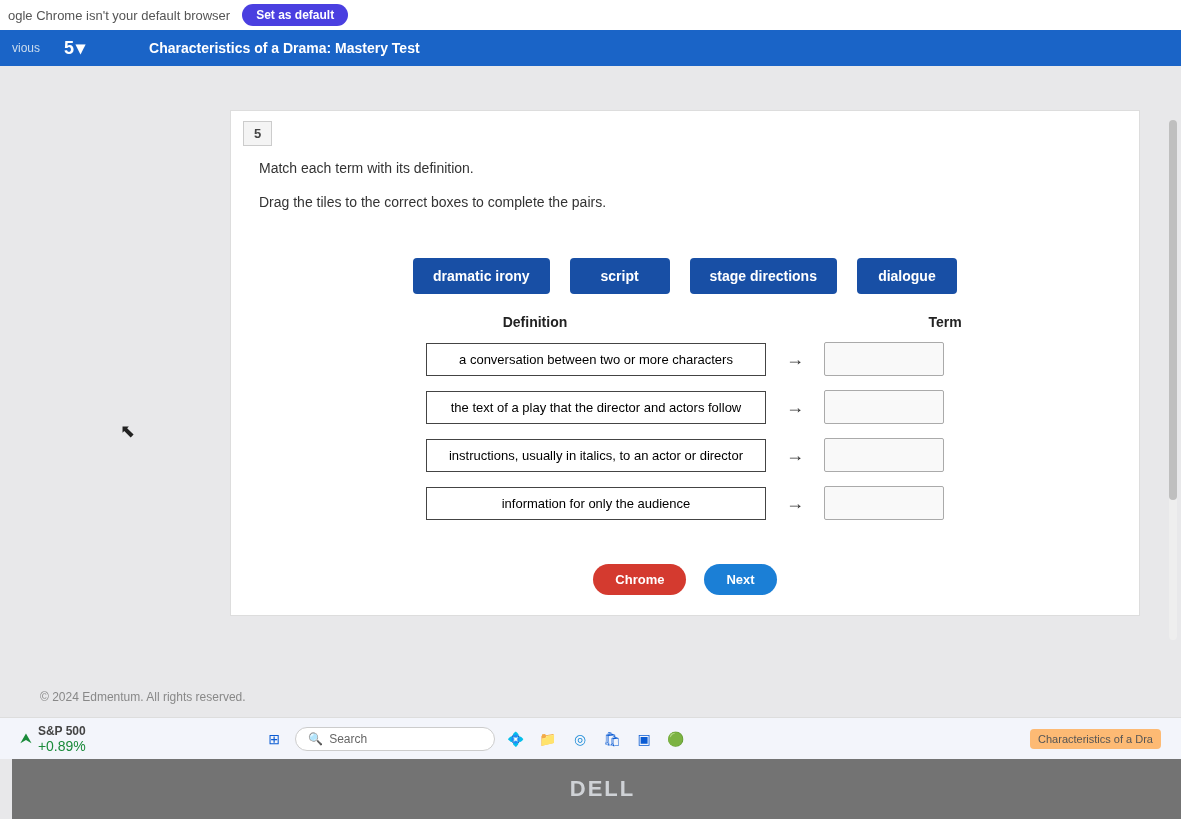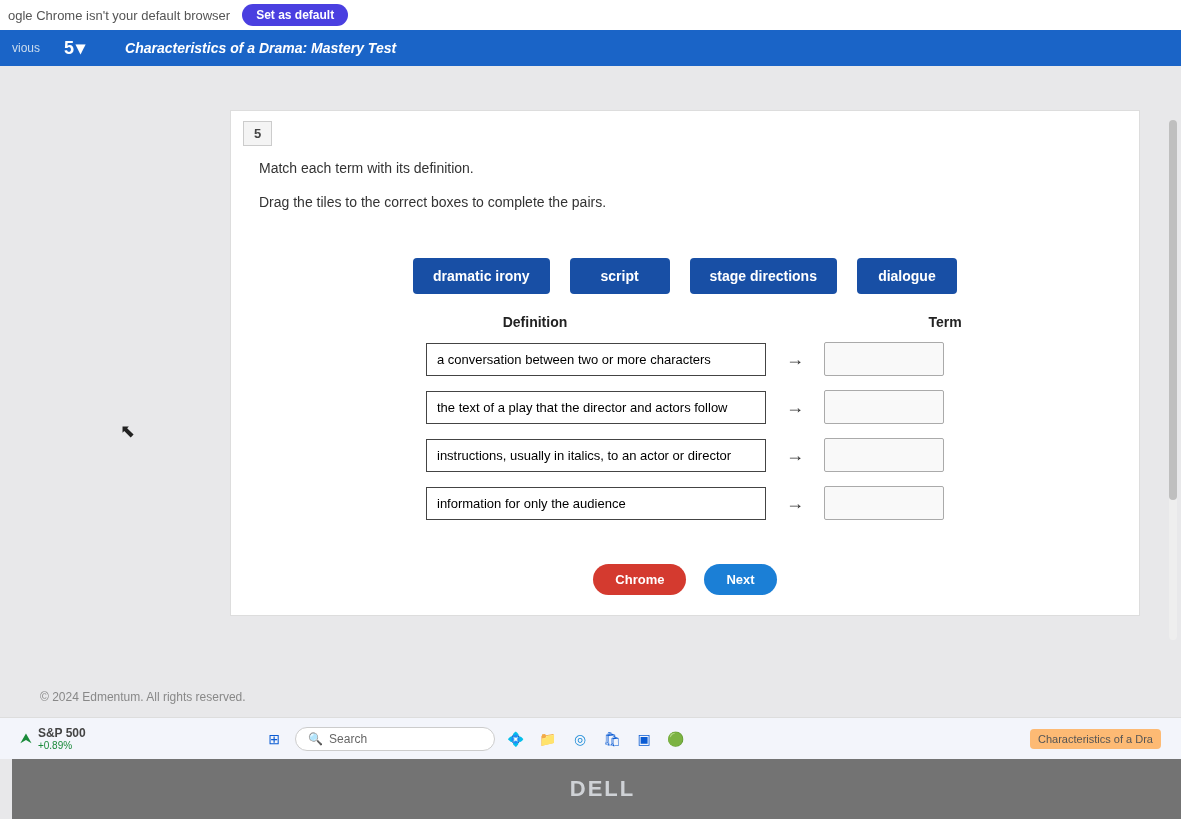--- a/index.html
+++ b/index.html
@@ -6,38 +6,38 @@
   body { background: #e8e8ea; width: 1181px; height: 819px; overflow: hidden; position: relative; }
 
   
   .chrome-bar { background: #ffffff; height: 30px; display: flex; align-items: center; padding: 0 8px; gap: 12px; font-size: 13px; color: #555; }
   .set-default { background: #4a3fe0; color:#fff; border:none; border-radius: 16px; padding: 4px 14px; font-size: 12px; font-weight: bold; cursor:pointer; }
 
   
   .blue-bar { background: #1a64c7; height: 36px; color: #fff; display:flex; align-items:center; gap: 24px; padding: 0 12px; font-size: 14px; }
   .blue-bar .prev { font-size:12px; color:#cde; }
   .blue-bar .qnum { font-size: 18px; font-weight:bold; display:flex; align-items:center; gap:2px;}
-  .blue-bar .title { font-weight:bold; margin-left: 16px; font-style: italic; }
+  .blue-bar .title { font-weight:bold; margin-left: 40px; }
 
   
   .content-area { position: absolute; left: 230px; top: 110px; width: 910px; background:#fff; border:1px solid #ddd; padding: 0 0 20px 0; }
   .qbadge { display:inline-block; background:#f4f4f4; border:1px solid #ccc; padding:4px 10px; font-size:13px; margin:10px 0 0 12px; font-weight:bold; color:#444;}
   .instructions { padding: 14px 28px 6px 28px; font-size:14px; color:#333; }
   .instructions p { margin-bottom: 18px; }
 
   .tiles-row { display:flex; justify-content:center; gap:20px; margin: 24px 0 10px 0; }
   .tile { background:#184fa5; color:#fff; border:none; border-radius:4px; padding:10px 20px; font-size:14px; font-weight:bold; cursor:grab; min-width:100px; text-align:center; }
 
   .match-area { display:flex; flex-direction:column; align-items:center; margin-top: 20px; }
   .headers { display:flex; gap: 180px; margin-bottom: 12px; font-weight:bold; font-size:14px; color:#222; }
   .headers .h-def { width: 340px; text-align:center; }
   .headers .h-term { width: 120px; text-align:center; }
 
   .pair-row { display:flex; align-items:center; gap:14px; margin-bottom: 14px; }
-  .def-box { width: 340px; border:1px solid #444; padding:8px 10px; font-size:13px; text-align:left; background:#fff; }
+  .def-box { width: 340px; border:1px solid #444; padding:8px 10px; font-size:13px; text-align:center; background:#fff; }
   .arrow { font-size:18px; color:#333; width:30px; text-align:center; }
   .drop-box { width:120px; height:34px; border:1px solid #aaa; background:#f9f9f9; border-radius:2px; }
 
   .buttons-row { display:flex; justify-content:center; gap:18px; margin-top: 30px; }
   .btn-reset { background:#d43a2f; color:#fff; border:none; border-radius:18px; padding:8px 22px; font-weight:bold; font-size:13px; cursor:pointer; }
   .btn-next  { background:#1b7fd6; color:#fff; border:none; border-radius:18px; padding:8px 22px; font-weight:bold; font-size:13px; cursor:pointer; }
 
   
   .vscroll { position:absolute; right:4px; top:120px; width:8px; height:520px; background:#eee; border-radius:4px; }
   .vscroll .thumb { position:absolute; top:0; width:8px; height:380px; background:#bfbfbf; border-radius:4px; }
@@ -131,21 +131,21 @@
 
 <span class="cursor">⬉</span>
 
 <div class="copyright">© 2024 Edmentum. All rights reserved.</div>
 
 <div class="taskbar">
   <div class="tb-left">
     <span class="tb-stock-icon">⮝</span>
     <div>
       <div style="font-weight:bold;">S&amp;P 500</div>
-      <div style="color:#1a8a3a; font-size:10px;">+0.89%</div>
+      <div style="color:#1a8a3a; font-size:14px;">+0.89%</div>
     </div>
   </div>
   <div class="tb-center">
     <span class="tb-icon" style="color:#0a5bd3;">⊞</span>
     <div class="search-pill">
       <span>🔍</span>
       <span>Search</span>
     </div>
     <span class="tb-icon">💠</span>
     <span class="tb-icon">📁</span>

